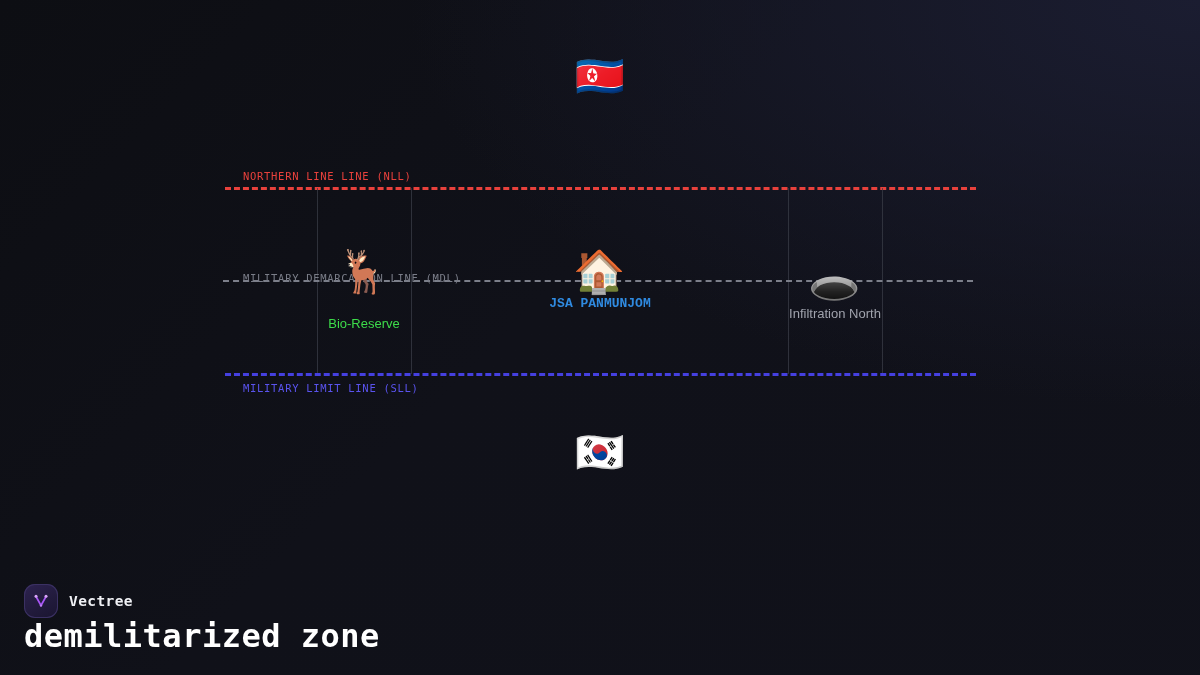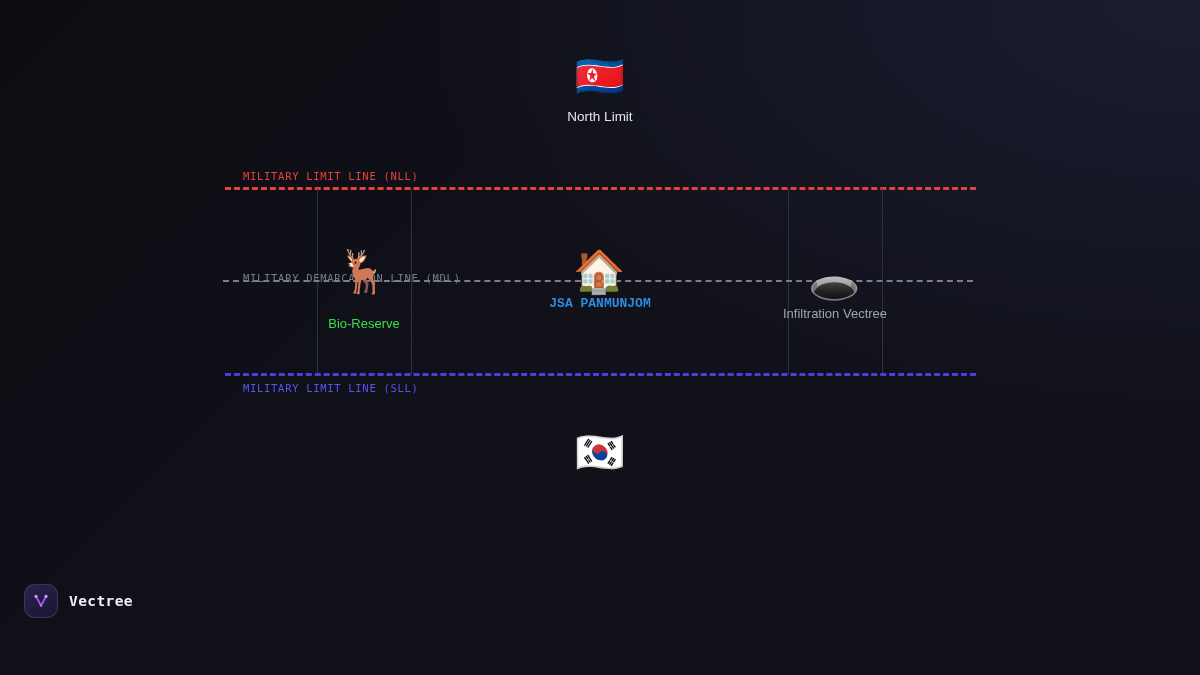--- a/index.html
+++ b/index.html
@@ -193,24 +193,23 @@
     letter-spacing: 0.2px;
   }
 </style>
 </head>
 <body>
 
 <div class="canvas">
 
   <div class="limit north">
     <span class="glyph">🇰🇵</span>
-    <span class="caption">North Limit</span>
-  </div>
-
-  <div class="hline-label nll">MILITARY LIMIT LINE (NLL)</div>
+  </div>
+
+  <div class="hline-label nll">NORTHERN LINE LINE (NLL)</div>
   <div class="hline nll"></div>
 
   <div class="vline" style="left:317px"></div>
   <div class="vline" style="left:411px"></div>
   <div class="vline" style="left:788px"></div>
   <div class="vline" style="left:882px"></div>
 
   <div class="hline mdl"></div>
   <div class="hline-label mdl">MILITARY DEMARCATION LINE (MDL)</div>
 
@@ -219,21 +218,21 @@
     <span class="caption">Bio-Reserve</span>
   </div>
 
   <div class="node jsa">
     <span class="glyph">🏠</span>
     <span class="caption">JSA PANMUNJOM</span>
   </div>
 
   <div class="node tunnel">
     <span class="glyph">🕳️</span>
-    <span class="caption">Infiltration Vectree</span>
+    <span class="caption">Infiltration North</span>
   </div>
 
   <div class="hline sll"></div>
   <div class="hline-label sll">MILITARY LIMIT LINE (SLL)</div>
 
   <div class="limit south">
     <span class="glyph">🇰🇷</span>
   </div>
 
   <div class="footer">
@@ -241,15 +240,16 @@
       <span class="brand-logo">
         <svg width="20" height="20" viewBox="0 0 20 20" aria-hidden="true">
           <path d="M5 5.5 L10 14.5 L15 5.5" fill="none" stroke="#a855f7" stroke-width="1.7" stroke-linecap="round" stroke-linejoin="round"></path>
           <circle cx="5" cy="5.2" r="1.5" fill="#d8a6f8"></circle>
           <circle cx="15" cy="5.2" r="1.5" fill="#d8a6f8"></circle>
           <circle cx="10" cy="14.6" r="1.2" fill="#c07ef5"></circle>
         </svg>
       </span>
       <span class="brand-name">Vectree</span>
     </div>
+    <div class="page-title">demilitarized zone</div>
   </div>
 
 </div>
 
 </body></html>

